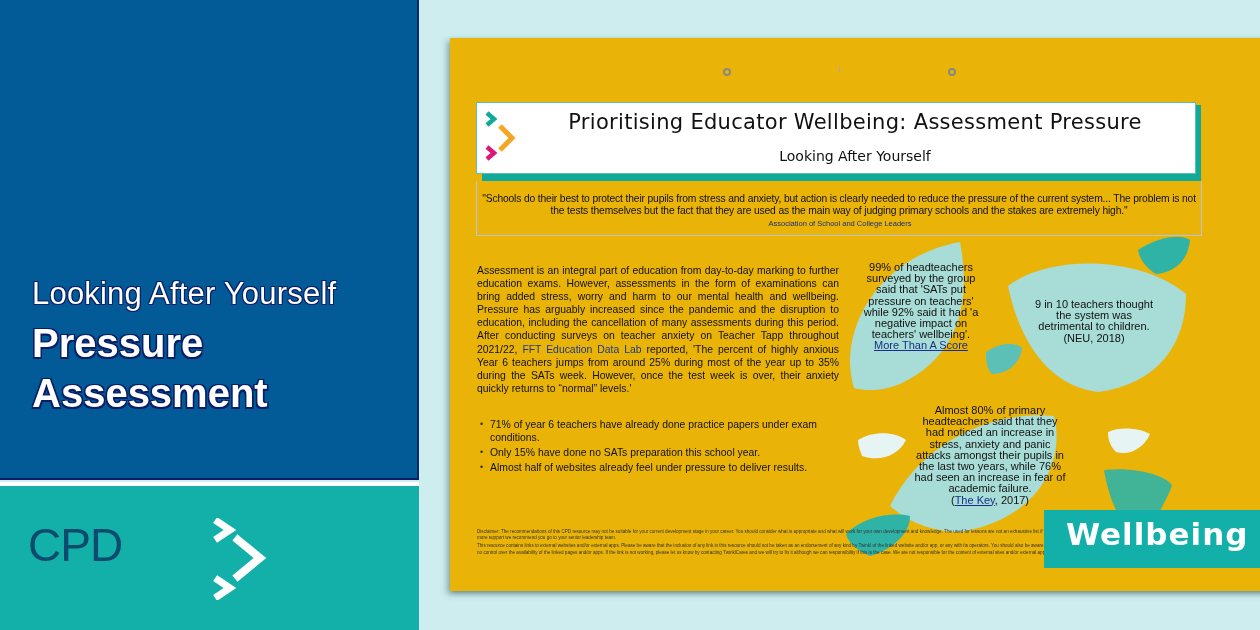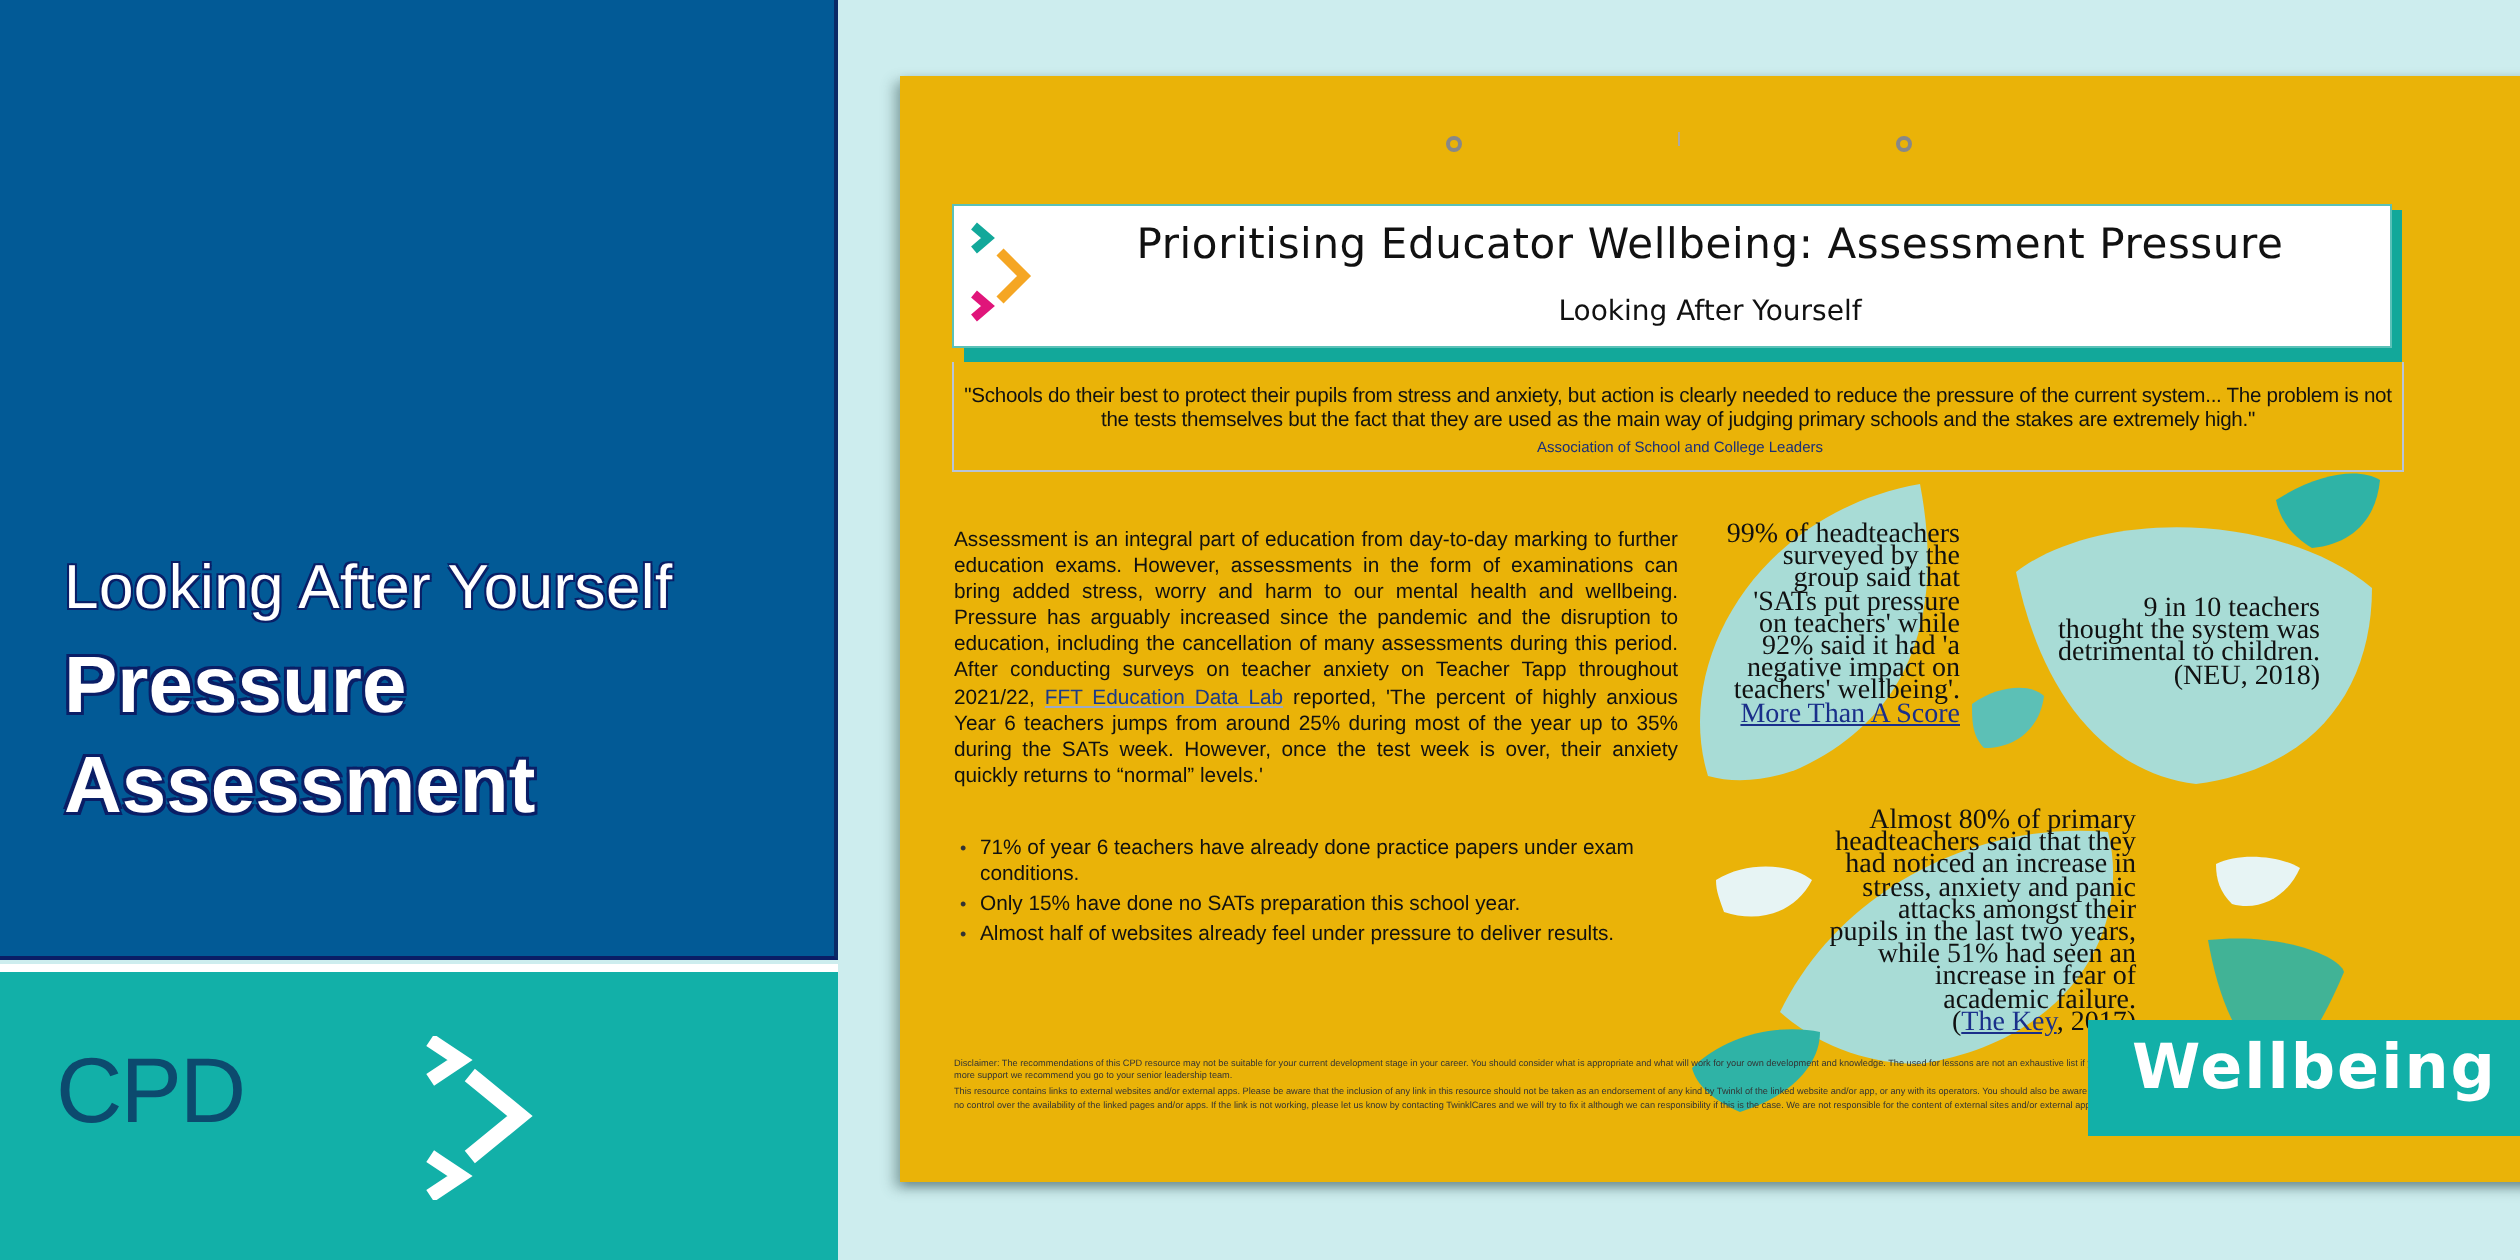--- a/index.html
+++ b/index.html
@@ -79,35 +79,35 @@
     }
     .quote-source {
       position: absolute; left: 0; width: 780px; top: 181px; text-align: center;
       font-size: 7.5px; color: #1a2f7a;
     }
 
     .body-para {
       position: absolute; left: 27px; top: 226px; width: 362px;
       font-size: 10.4px; line-height: 13.1px; color: #111; text-align: justify;
     }
-    .link { color: #1a3a8a; text-decoration: underline; text-decoration-color: #9aa8c8; }
+    .link { color: #1a3a8a; text-decoration-color: #9aa8c8; }
     .similar {
       position: absolute; left: 27px; top: 360px; width: 362px;
       font-size: 10.4px; color: #111;
     }
     .bullets { position: absolute; left: 27px; top: 380px; width: 362px; list-style: none; }
     .bullets li {
       position: relative; padding-left: 13px; font-size: 10.4px; line-height: 13px; color: #111; margin-bottom: 2px;
     }
     .bullets li::before { content: "•"; position: absolute; left: 3px; top: 0; color: #333; font-size: 9px; }
 
     .leaf-svg { position: absolute; left: 390px; top: 196px; width: 390px; height: 330px; }
     .leaf-text {
-      position: absolute; text-align: right; color: #111;
-      font-family: Liberation Serif, serif; font-size: 14px; line-height: 11.2px;
+      position: absolute; text-align: center; color: #111;
+      font-family: Liberation Sans, sans-serif; font-size: 11px; line-height: 11.2px;
     }
     .leaf-text .src { color: #1a2f8a; text-decoration: underline; }
 
     .disclaimer {
       position: absolute; left: 27px; top: 491px; width: 600px;
       font-size: 4.6px; line-height: 6.2px; color: #333;
     }
     .disclaimer p { margin-bottom: 2px; }
 
     .badge {
@@ -193,21 +193,21 @@
     <span>99% of headteachers surveyed by the group said that 'SATs put pressure on teachers' while 92% said it had 'a negative impact on teachers' wellbeing'.</span><br>
     <span class="src">More Than A Score</span>
   </div>
 
   <div class="leaf-text" style="left:578px; top:261px; width:132px;">
     <span>9 in 10 teachers thought the system was detrimental to children.</span><br>
     <span>(NEU, 2018)</span>
   </div>
 
   <div class="leaf-text" style="left:462px; top:367px; width:156px;">
-    <span>Almost 80% of primary headteachers said that they had noticed an increase in stress, anxiety and panic attacks amongst their pupils in the last two years, while 51% had seen an increase in fear of academic failure.</span><br>
+    <span>Almost 80% of primary headteachers said that they had noticed an increase in stress, anxiety and panic attacks amongst their pupils in the last two years, while 76% had seen an increase in fear of academic failure.</span><br>
     <span>(</span><span class="src">The Key</span><span>, 2017)</span>
   </div>
 
   <div class="disclaimer">
     <p>Disclaimer: The recommendations of this CPD resource may not be suitable for your current development stage in your career. You should consider what is appropriate and what will work for your own development and knowledge. The used for lessons are not an exhaustive list if you require more support we recommend you go to your senior leadership team.</p>
     <p>This resource contains links to external websites and/or external apps. Please be aware that the inclusion of any link in this resource should not be taken as an endorsement of any kind by Twinkl of the linked website and/or app, or any with its operators. You should also be aware that we have no control over the availability of the linked pages and/or apps. If the link is not working, please let us know by contacting TwinklCares and we will try to fix it although we can responsibility if this is the case. We are not responsible for the content of external sites and/or external apps.</p>
   </div>
 </div>
 
 <div class="badge"></div>

